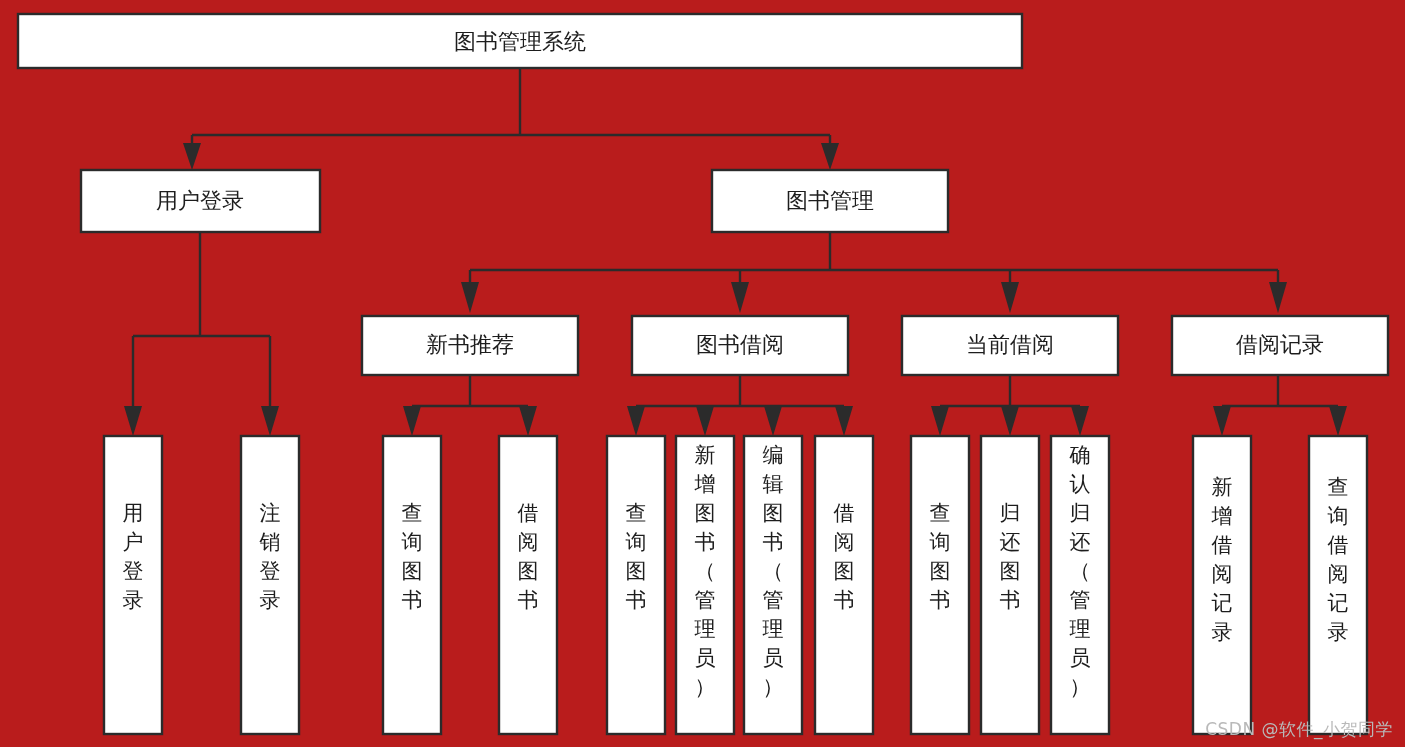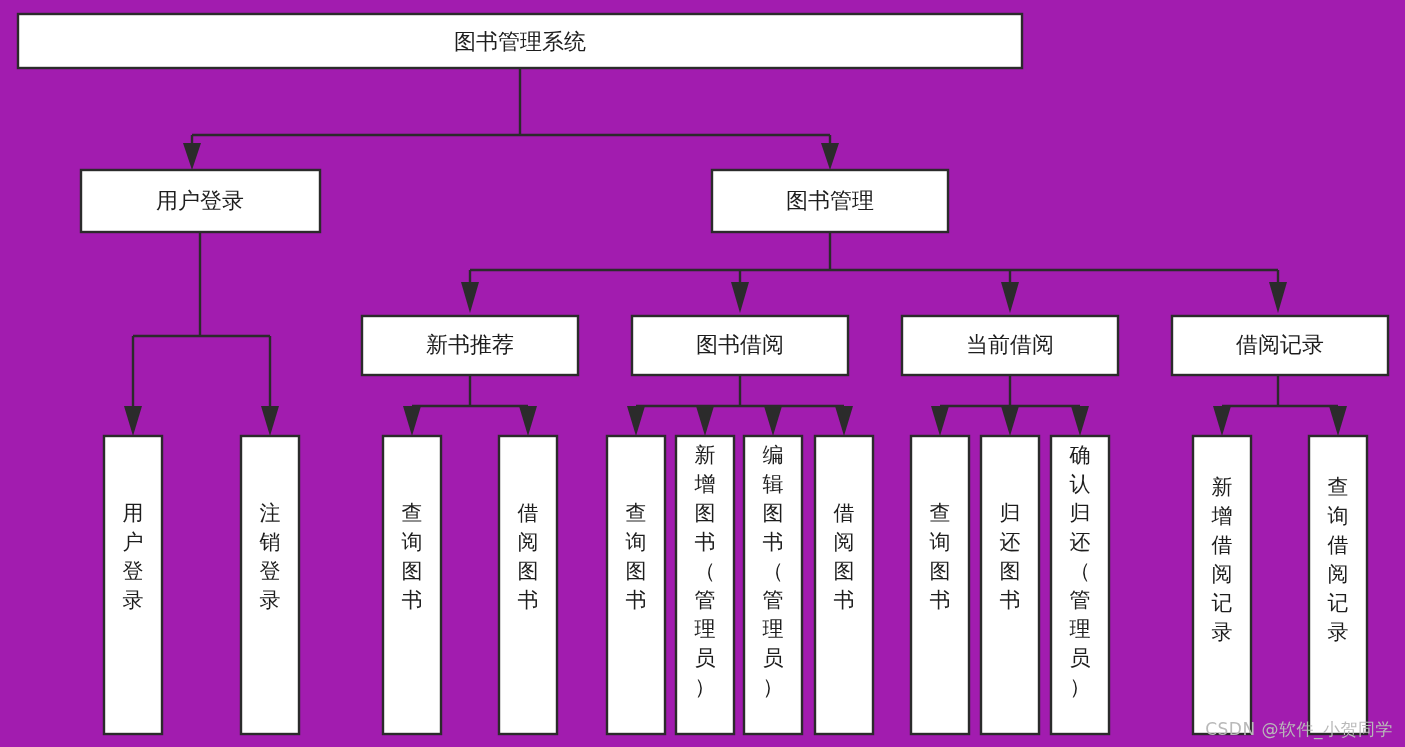--- a/index.html
+++ b/index.html
@@ -11,21 +11,21 @@
   body {
     font-family: "DejaVu Sans", "Liberation Sans", sans-serif;
     width: 1405px;
     height: 747px;
     overflow: hidden;
   }
   #diagram-root {
     position: relative;
     width: 1405px;
     height: 747px;
-    background: #a21caf;
+    background: #b91c1c;
   }
   svg#tree-svg {
     position: absolute;
     top: 0;
     left: 0;
     width: 1405px;
     height: 747px;
     display: block;
   }
   .node-rect {

